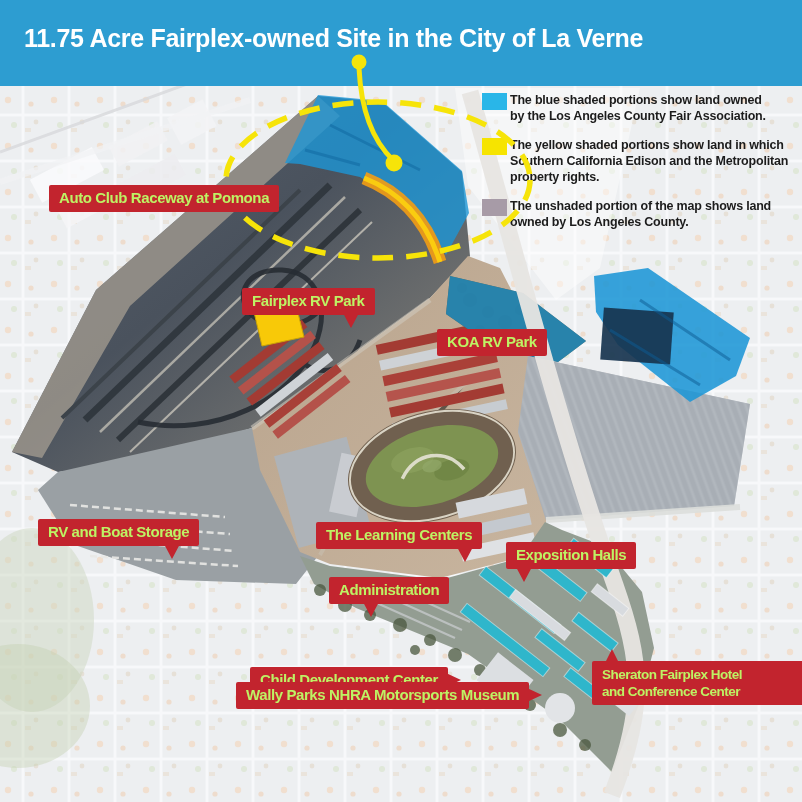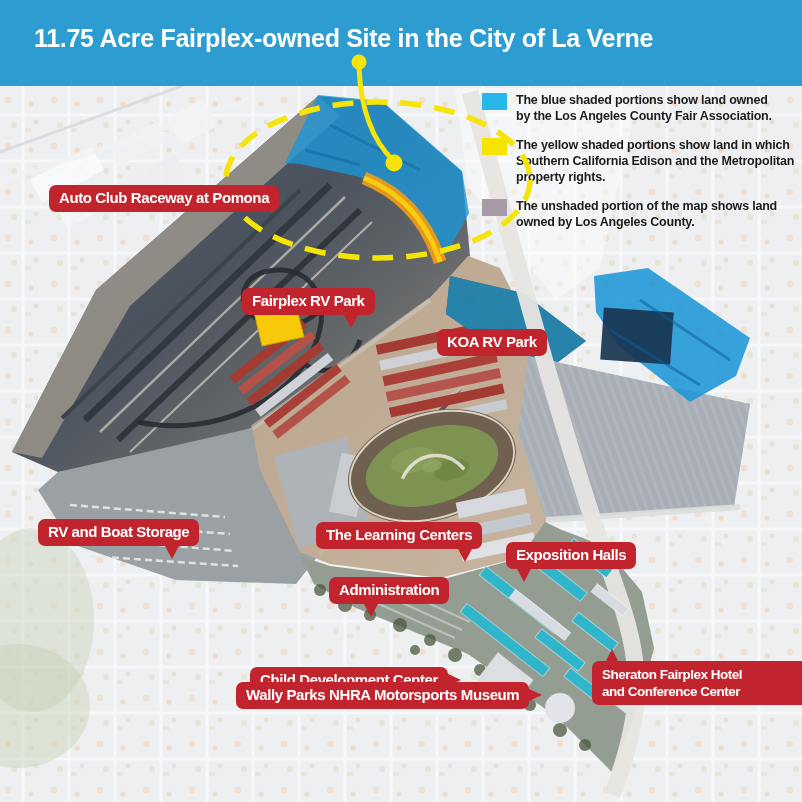--- a/index.html
+++ b/index.html
@@ -3,34 +3,34 @@
 <meta charset="utf-8">
 <style>
   html,body{margin:0;padding:0;background:#dfe2e6;}
   *{box-sizing:border-box;}
   .canvas{position:relative;width:802px;height:802px;overflow:hidden;
           font-family:"Liberation Sans",sans-serif;background:#eef0f2;}
   svg.map,svg.overlay{position:absolute;left:0;top:0;width:802px;height:802px;}
   svg.map{z-index:1;}
   svg.overlay{z-index:30;pointer-events:none;}
   .titlebar{position:absolute;left:0;top:0;width:802px;height:86px;z-index:10;
-            display:flex;align-items:center;padding:0 0 10px 34px;}
+            display:flex;align-items:center;padding:0 0 10px 24px;}
   .titlebar h1{margin:0;color:#ffffff;font-size:25px;font-weight:bold;
                letter-spacing:-0.3px;white-space:nowrap;}
   
   .legend{position:absolute;left:482px;top:92px;width:306px;z-index:20;}
-  .legend-item{display:flex;gap:9px;margin-bottom:13px;}
+  .legend-item{display:flex;gap:3px;margin-bottom:13px;}
   .swatch{width:25px;height:17px;flex:none;margin-top:1px;}
   .legend-text{font-size:12.5px;line-height:16px;font-weight:bold;color:#1c1c1c;
                letter-spacing:-0.2px;}
   .legend-text div{white-space:nowrap;}
   
-  .mlabel{position:absolute;z-index:40;color:#ffffff;font-size:15px;font-weight:bold;
+  .mlabel{position:absolute;z-index:40;color:#bef264;font-size:15px;font-weight:bold;
           letter-spacing:-0.4px;line-height:16px;padding:5px 10px 6px;
-          border-radius:7px;white-space:nowrap;}
+          border-radius:2px;white-space:nowrap;}
   .mlabel .ptr{position:absolute;width:0;height:0;}
   .ptr-down{top:calc(100% - 2px);border-left:8px solid transparent;
             border-right:8px solid transparent;border-top:15px solid #c2242e;}
   .ptr-right{left:calc(100% - 2px);top:6px;border-top:7px solid transparent;
              border-bottom:7px solid transparent;border-left:15px solid #c2242e;}
   .ptr-up{bottom:calc(100% - 2px);border-left:7px solid transparent;
           border-right:7px solid transparent;border-bottom:14px solid #c2242e;}
   .lab-auto{left:49px;top:185px;}
   .lab-fairplex{left:242px;top:288px;text-align:center;}
   .lab-koa{left:437px;top:321px;margin-top:8px;}

